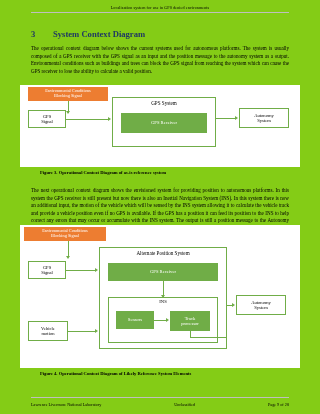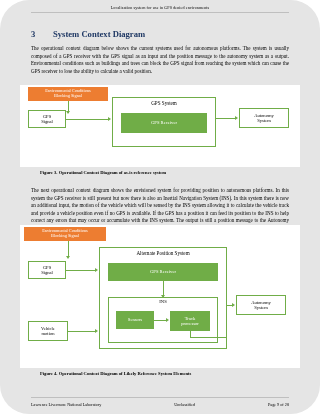--- a/index.html
+++ b/index.html
@@ -6,22 +6,21 @@
   html, body {
     margin: 0; padding: 0;
     width: 320px; height: 414px;
     background: #ffffff;
     font-family: "Liberation Serif", serif;
     overflow: hidden;
   }
   .page {
     position: relative;
     width: 320px; height: 414px;
-    background: #e5e5e5;
-    border-radius: 29px;
+    background: #84cc16;
   }
   .hdr {
     position: absolute;
     top: 5px; left: 0; width: 320px;
     text-align: center;
     font-family: "Liberation Serif", serif;
     font-size: 4.1px;
     color: #000;
     letter-spacing: 0.1px;
   }

